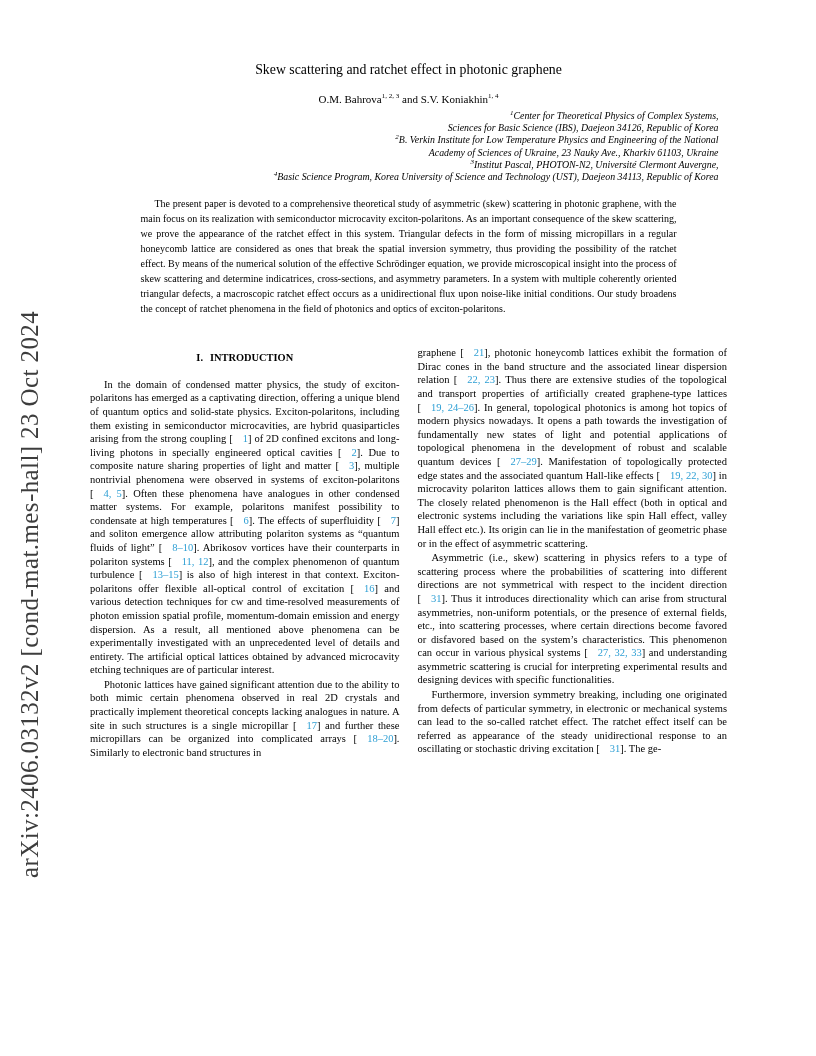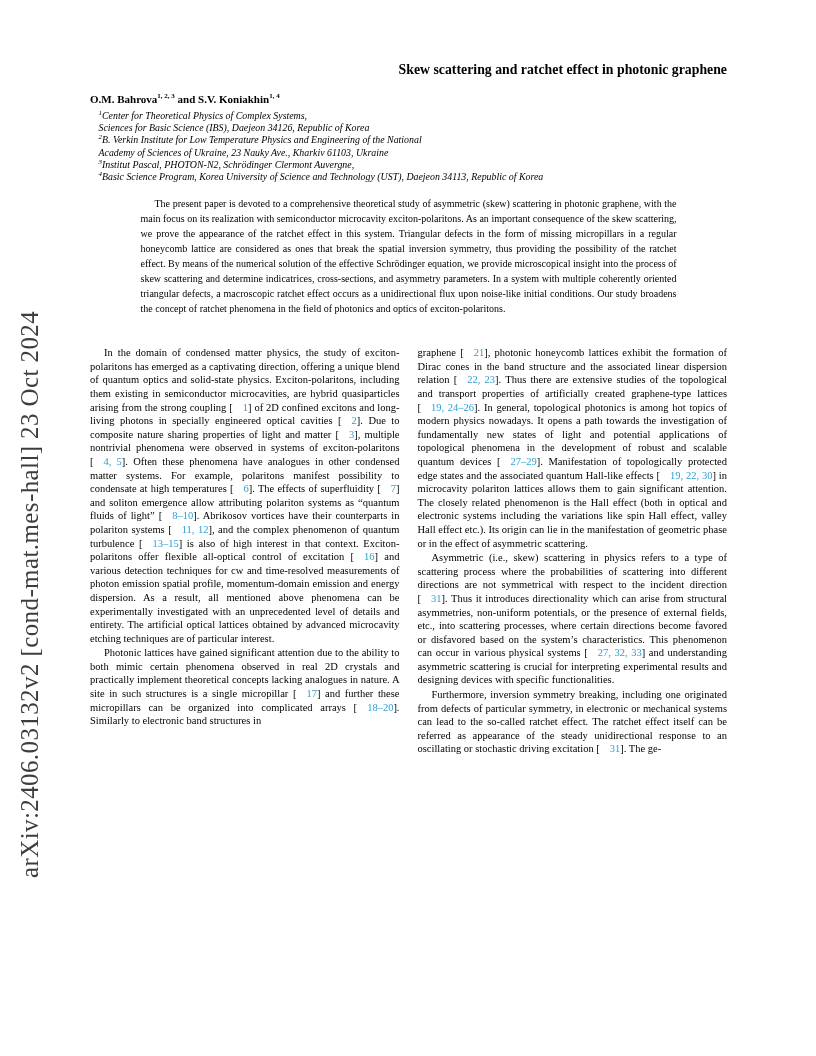--- a/index.html
+++ b/index.html
@@ -22,31 +22,31 @@
     font-size: 25px;
     letter-spacing: 0.4px;
     white-space: nowrap;
     color: #3d3d3d;
   }
 
   .content { position: absolute; left: 90px; right: 89px; top: 0; }
 
   .title {
     margin-top: 62px;
-    text-align: right;
+    text-align: center;
     font-size: 13.8px;
-    font-weight: bold;
+    font-weight: normal;
   }
 
-  .authors { margin-top: 15px; font-size: 11px; font-weight: bold; }
+  .authors { margin-top: 15px; text-align: center; font-size: 11px; }
   .authors sup { font-size: 7px; vertical-align: super; line-height: 0; }
 
   .affiliations {
     margin-top: 5px;
-    text-align: left;
+    text-align: right;
     font-style: italic;
     font-size: 9.9px;
     line-height: 12.2px;
   }
   .affil { margin: 0 auto; max-width: 620px; }
   .affil sup { font-size: 7px; vertical-align: super; line-height: 0; }
 
   .abstract {
     width: 536px;
     margin: 13px auto 0;
@@ -92,32 +92,33 @@
     <div class="affiliations">
       <div class="affil">
         <div><sup>1</sup><span>Center for Theoretical Physics of Complex Systems,</span></div>
         <div>Sciences for Basic Science (IBS), Daejeon 34126, Republic of Korea</div>
       </div>
       <div class="affil">
         <div><sup>2</sup><span>B. Verkin Institute for Low Temperature Physics and Engineering of the National</span></div>
         <div>Academy of Sciences of Ukraine, 23 Nauky Ave., Kharkiv 61103, Ukraine</div>
       </div>
       <div class="affil">
-        <div><sup>3</sup><span>Institut Pascal, PHOTON-N2, Schrödinger Clermont Auvergne,</span></div>
+        <div><sup>3</sup><span>Institut Pascal, PHOTON-N2, Université Clermont Auvergne,</span></div>
       </div>
       <div class="affil">
         <div><sup>4</sup><span>Basic Science Program, Korea University of Science and Technology (UST), Daejeon 34113, Republic of Korea</span></div>
       </div>
     </div>
 
     <p class="abstract">The present paper is devoted to a comprehensive theoretical study of asymmetric (skew) scattering in photonic graphene, with the main focus on its realization with semiconductor microcavity exciton-polaritons. As an important consequence of the skew scattering, we prove the appearance of the ratchet effect in this system. Triangular defects in the form of missing micropillars in a regular honeycomb lattice are considered as ones that break the spatial inversion symmetry, thus providing the possibility of the ratchet effect. By means of the numerical solution of the effective Schrödinger equation, we provide microscopical insight into the process of skew scattering and determine indicatrices, cross-sections, and asymmetry parameters. In a system with multiple coherently oriented triangular defects, a macroscopic ratchet effect occurs as a unidirectional flux upon noise-like initial conditions. Our study broadens the concept of ratchet phenomena in the field of photonics and optics of exciton-polaritons.</p>
 
     <div class="columns">
 
       <div class="col">
+        <div class="section-heading"><span class="sec-num">I.</span><span>INTRODUCTION</span></div>
         <p>In the domain of condensed matter physics, the study of exciton-polaritons has emerged as a captivating direction, offering a unique blend of quantum optics and solid-state physics. Exciton-polaritons, including them existing in semiconductor microcavities, are hybrid quasiparticles arising from the strong coupling [<span class="cite">1</span>] of 2D confined excitons and long-living photons in specially engineered optical cavities [<span class="cite">2</span>]. Due to composite nature sharing properties of light and matter [<span class="cite">3</span>], multiple nontrivial phenomena were observed in systems of exciton-polaritons [<span class="cite">4, 5</span>]. Often these phenomena have analogues in other condensed matter systems. For example, polaritons manifest possibility to condensate at high temperatures [<span class="cite">6</span>]. The effects of superfluidity [<span class="cite">7</span>] and soliton emergence allow attributing polariton systems as “quantum fluids of light” [<span class="cite">8–10</span>]. Abrikosov vortices have their counterparts in polariton systems [<span class="cite">11, 12</span>], and the complex phenomenon of quantum turbulence [<span class="cite">13–15</span>] is also of high interest in that context. Exciton-polaritons offer flexible all-optical control of excitation [<span class="cite">16</span>] and various detection techniques for cw and time-resolved measurements of photon emission spatial profile, momentum-domain emission and energy dispersion. As a result, all mentioned above phenomena can be experimentally investigated with an unprecedented level of details and entirety. The artificial optical lattices obtained by advanced microcavity etching techniques are of particular interest.</p>
         <p>Photonic lattices have gained significant attention due to the ability to both mimic certain phenomena observed in real 2D crystals and practically implement theoretical concepts lacking analogues in nature. A site in such structures is a single micropillar [<span class="cite">17</span>] and further these micropillars can be organized into complicated arrays [<span class="cite">18–20</span>]. Similarly to electronic band structures in</p>
       </div>
 
       <div class="col">
         <p class="noindent">graphene [<span class="cite">21</span>], photonic honeycomb lattices exhibit the formation of Dirac cones in the band structure and the associated linear dispersion relation [<span class="cite">22, 23</span>]. Thus there are extensive studies of the topological and transport properties of artificially created graphene-type lattices [<span class="cite">19, 24–26</span>]. In general, topological photonics is among hot topics of modern physics nowadays. It opens a path towards the investigation of fundamentally new states of light and potential applications of topological phenomena in the development of robust and scalable quantum devices [<span class="cite">27–29</span>]. Manifestation of topologically protected edge states and the associated quantum Hall-like effects [<span class="cite">19, 22, 30</span>] in microcavity polariton lattices allows them to gain significant attention. The closely related phenomenon is the Hall effect (both in optical and electronic systems including the variations like spin Hall effect, valley Hall effect etc.). Its origin can lie in the manifestation of geometric phase or in the effect of asymmetric scattering.</p>
         <p>Asymmetric (i.e., skew) scattering in physics refers to a type of scattering process where the probabilities of scattering into different directions are not symmetrical with respect to the incident direction [<span class="cite">31</span>]. Thus it introduces directionality which can arise from structural asymmetries, non-uniform potentials, or the presence of external fields, etc., into scattering processes, where certain directions become favored or disfavored based on the system’s characteristics. This phenomenon can occur in various physical systems [<span class="cite">27, 32, 33</span>] and understanding asymmetric scattering is crucial for interpreting experimental results and designing devices with specific functionalities.</p>
         <p>Furthermore, inversion symmetry breaking, including one originated from defects of particular symmetry, in electronic or mechanical systems can lead to the so-called ratchet effect. The ratchet effect itself can be referred as appearance of the steady unidirectional response to an oscillating or stochastic driving excitation [<span class="cite">31</span>]. The ge-</p>
       </div>
 

